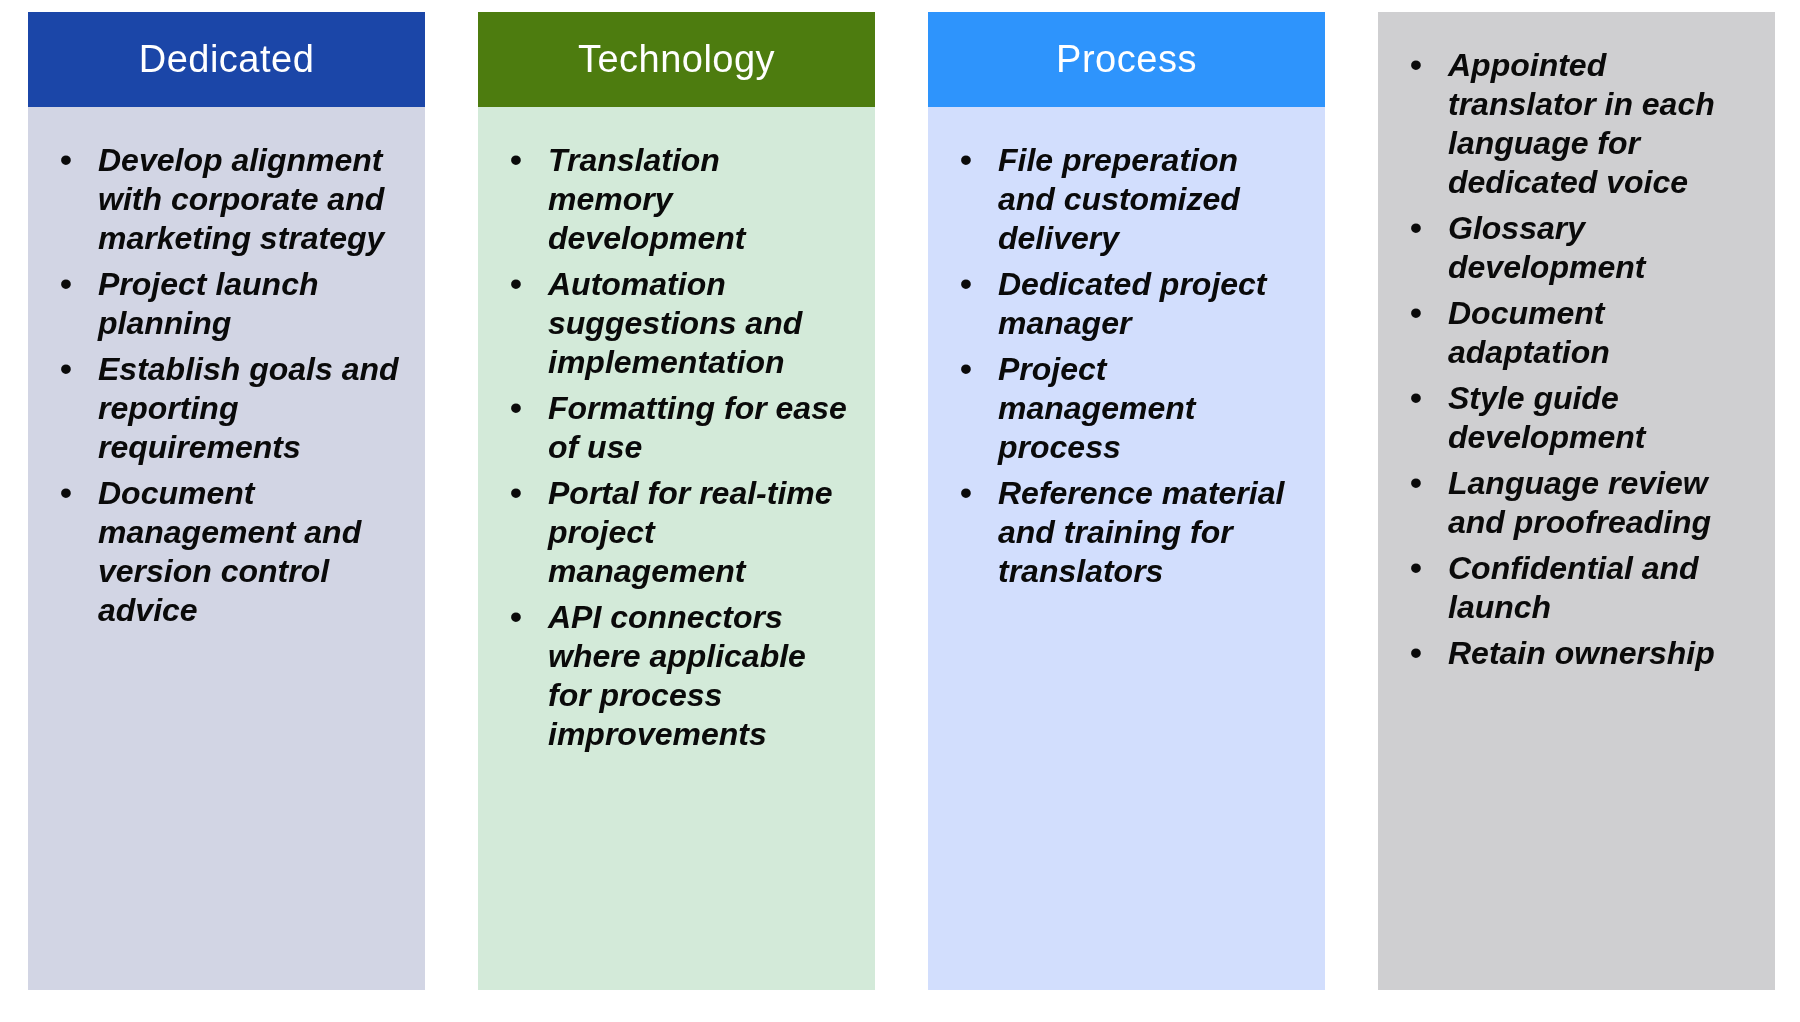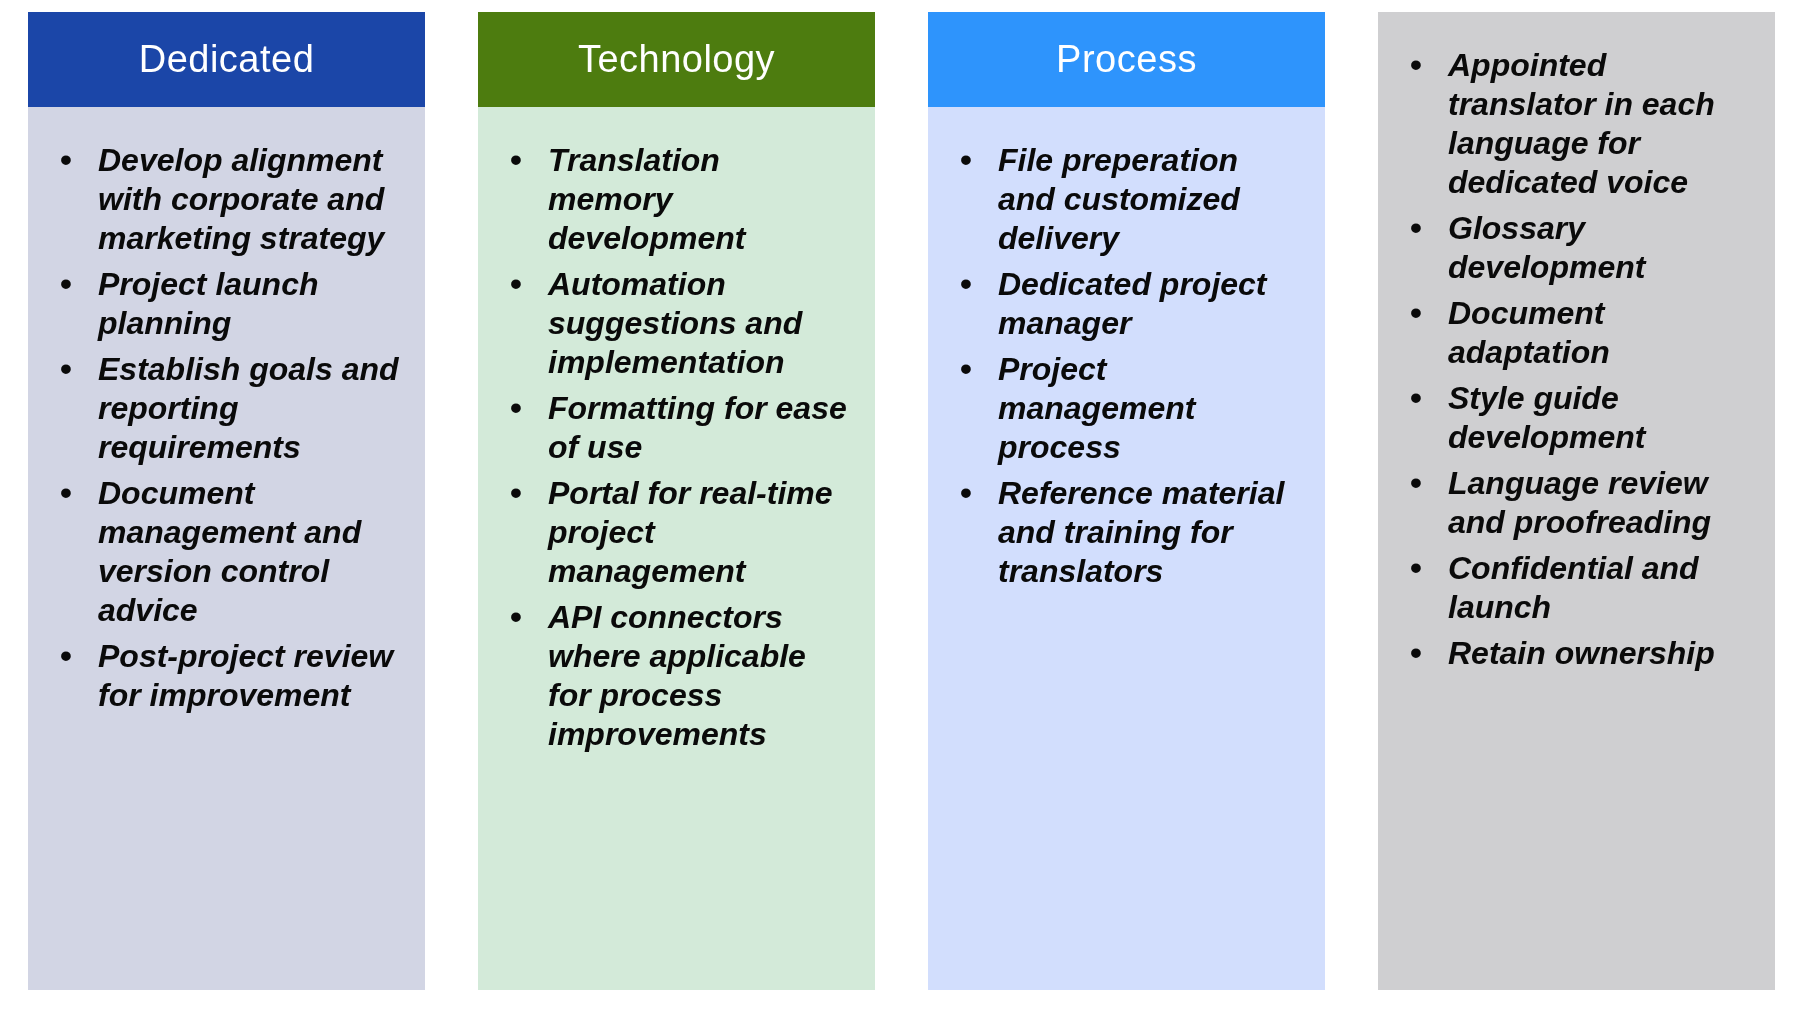--- a/index.html
+++ b/index.html
@@ -76,21 +76,20 @@
   <div class="column">
     <div class="col-header" style="background: rgb(27, 70, 168);">
       <span>Dedicated</span>
     </div>
     <div class="col-body" style="background: rgb(210, 213, 228);">
       <ul class="col-list">
           <li>Develop alignment with corporate and marketing strategy</li>
           <li>Project launch planning</li>
           <li>Establish goals and reporting requirements</li>
           <li>Document management and version control advice</li>
-          <li>Post-project review for improvement</li>
         </ul>
     </div>
   </div>
 
   <div class="column">
     <div class="col-header" style="background: #4d7c0f;">
       <span>Technology</span>
     </div>
     <div class="col-body" style="background: rgb(211, 234, 217);">
       <ul class="col-list">

